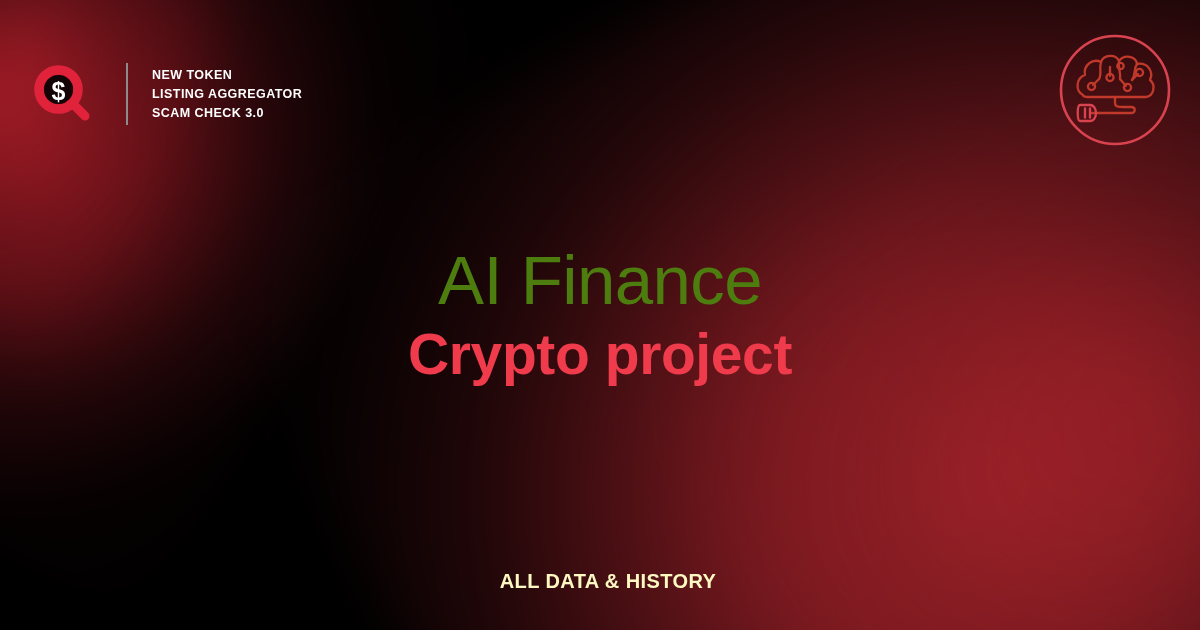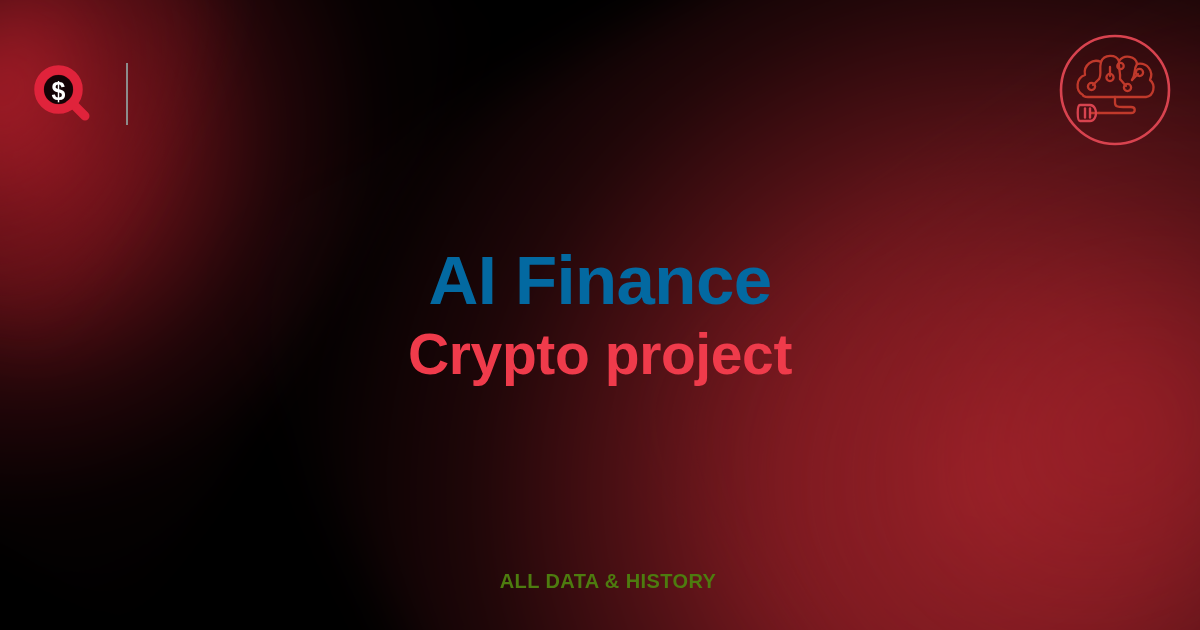--- a/index.html
+++ b/index.html
@@ -133,43 +133,43 @@
   
   .center {
     position: absolute;
     left: 0;
     right: 0;
     top: 245px;
     text-align: center;
   }
   .title-main {
     font-size: 69px;
-    font-weight: bold;
-    color: #0369a1;
+    font-weight: normal;
+    color: #4d7c0f;
     letter-spacing: -0.6px;
     line-height: 1.04;
     margin: 0;
   }
   .title-sub {
     font-size: 57px;
     font-weight: bold;
     color: #ef3b4b;
     letter-spacing: -0.4px;
     line-height: 1.05;
     margin: 8px 0 0 0;
   }
 
   
   .footer {
     position: absolute;
     left: 0;
     right: 0;
     top: 570px;
     text-align: center;
-    color: #4d7c0f;
+    color: #fef9c3;
     font-size: 20px;
     font-weight: bold;
     letter-spacing: 0.4px;
     margin-left: 16px;
   }
 </style>
 </head>
 <body>
 
 <div id="canvas">
@@ -186,20 +186,25 @@
         <line x1="36.5" y1="36.5" x2="51" y2="51" stroke="#e0233b" stroke-width="9" stroke-linecap="round"></line>
         <circle cx="24.5" cy="24.5" r="19.5" fill="none" stroke="#e0233b" stroke-width="9.5"></circle>
         <circle cx="24.5" cy="24.5" r="14.5" fill="#140306"></circle>
         <text x="24.5" y="34.5" text-anchor="middle" font-family="Liberation Sans, sans-serif" font-size="25" font-weight="bold" fill="#ffffff">$</text>
       </svg>
     </div>
 
 
     <div class="divider"></div>
 
+    <div class="tagline">
+      <div>NEW TOKEN</div>
+      <div>LISTING AGGREGATOR</div>
+      <div>SCAM CHECK 3.0</div>
+    </div>
   </div>
 
   <div class="ai-badge">
     <svg viewBox="0 0 114 114" width="114" height="114" aria-hidden="true">
       <circle cx="57" cy="57" r="54" fill="none" stroke="#d8434f" stroke-width="2.6"></circle>
       <g fill="none" stroke="#c0392b" stroke-width="2.3" stroke-linecap="round" stroke-linejoin="round">
 
         <path d="M25 62 C17 58 18 45 27 42 C25 32 35 25 43 29
                  C46 21 58 21 61 28 C66 21 78 23 79 31
                  C89 29 96 38 92 47 C98 52 96 63 88 64

